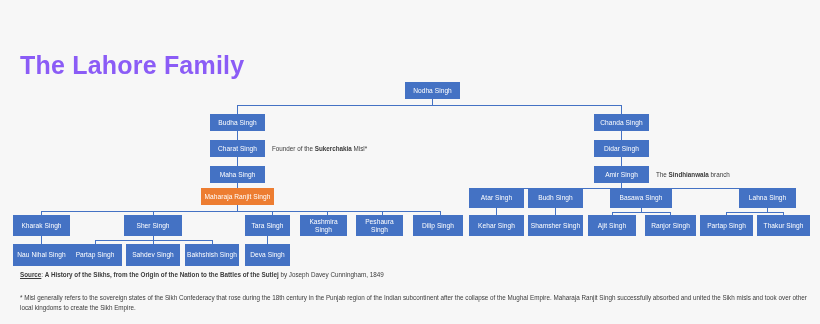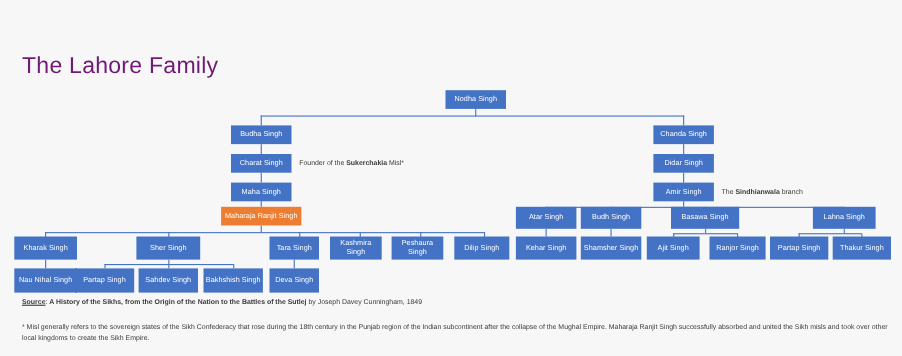--- a/index.html
+++ b/index.html
@@ -7,23 +7,23 @@
     width:820px;height:324px;
     background:#f7f7f7;
     font-family:"Liberation Sans", sans-serif;
     color:#3b3b3b;
     overflow:hidden;
     position:relative;
   }
   #page-title{
     position:absolute;
     left:20px; top:34px;
-    font-size:21px;
-    font-weight:400;
-    color:#701a75;
+    font-size:25px;
+    font-weight:700;
+    color:#8b5cf6;
     letter-spacing:.2px;
   }
   #tree{
     position:absolute;
     left:0; top:0;
     width:820px; height:280px;
   }
   .node{
     position:absolute;
     background:#4472C4;

